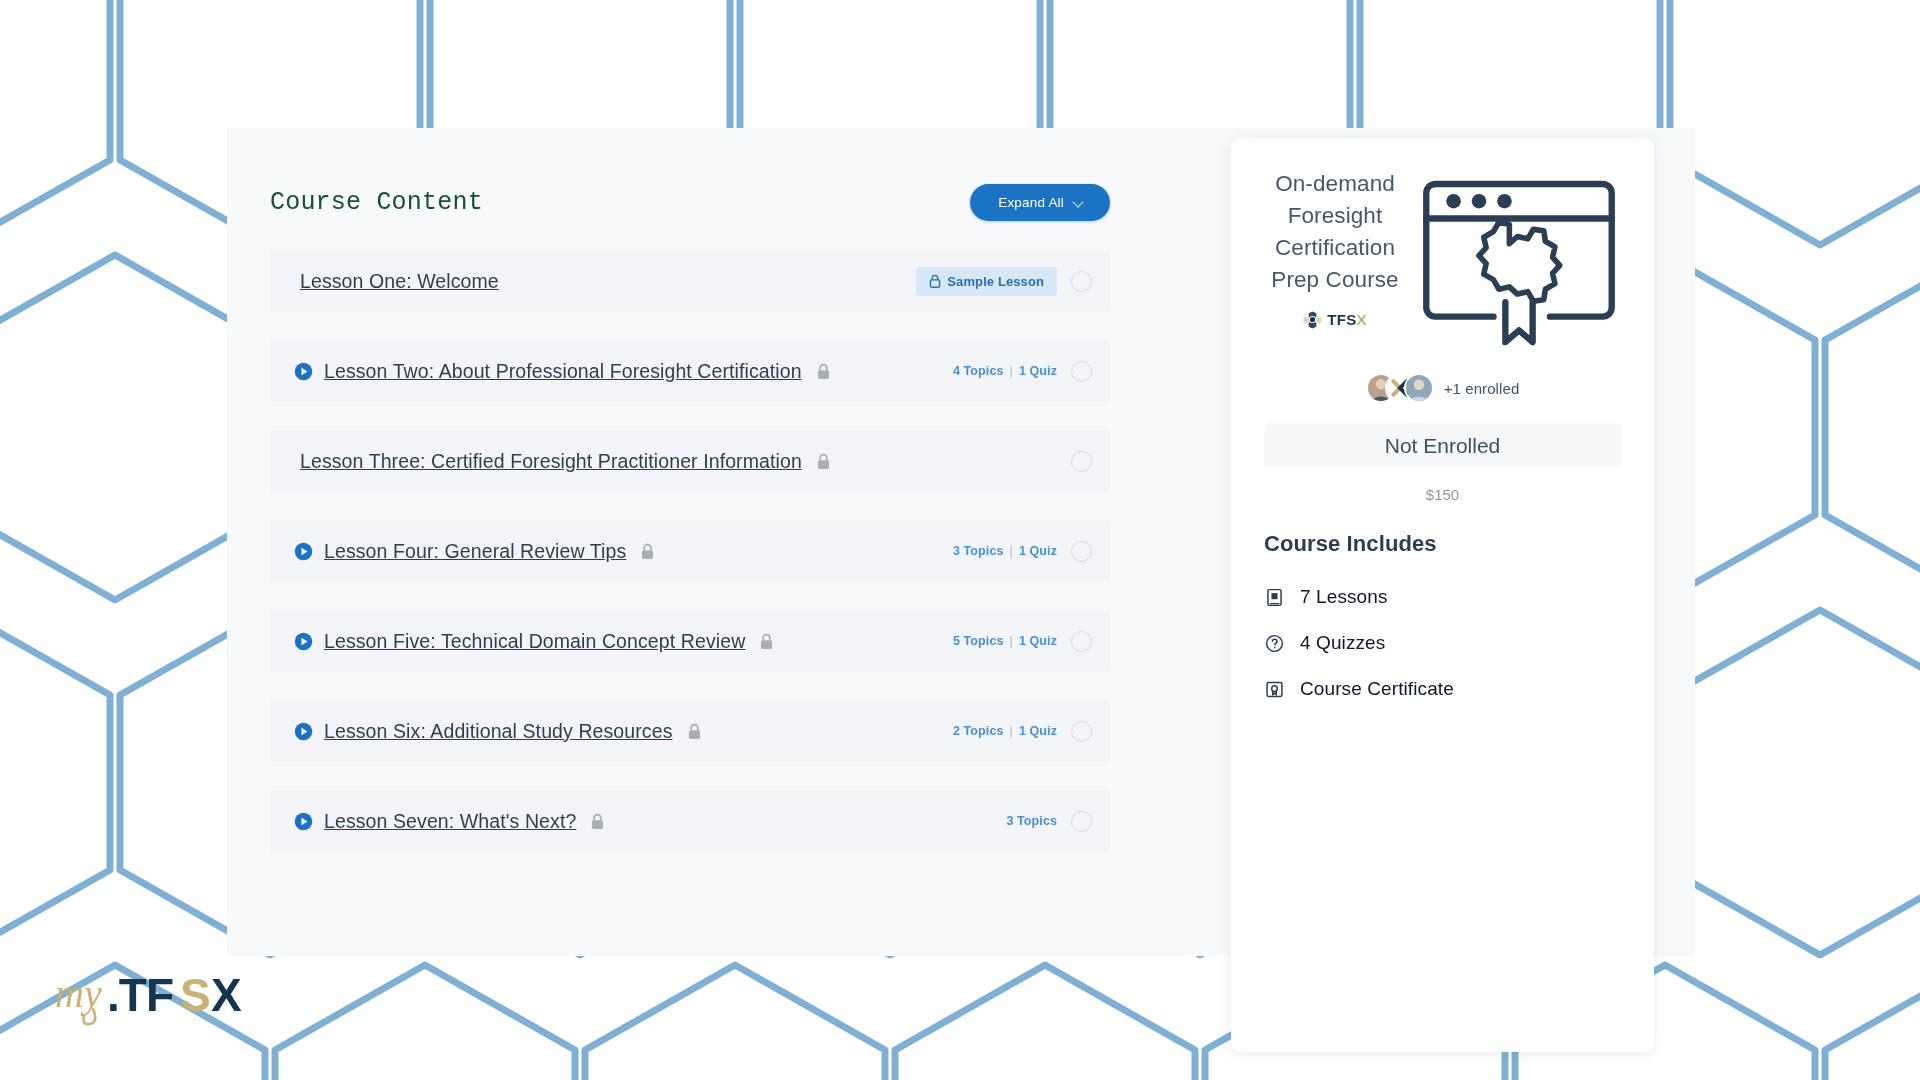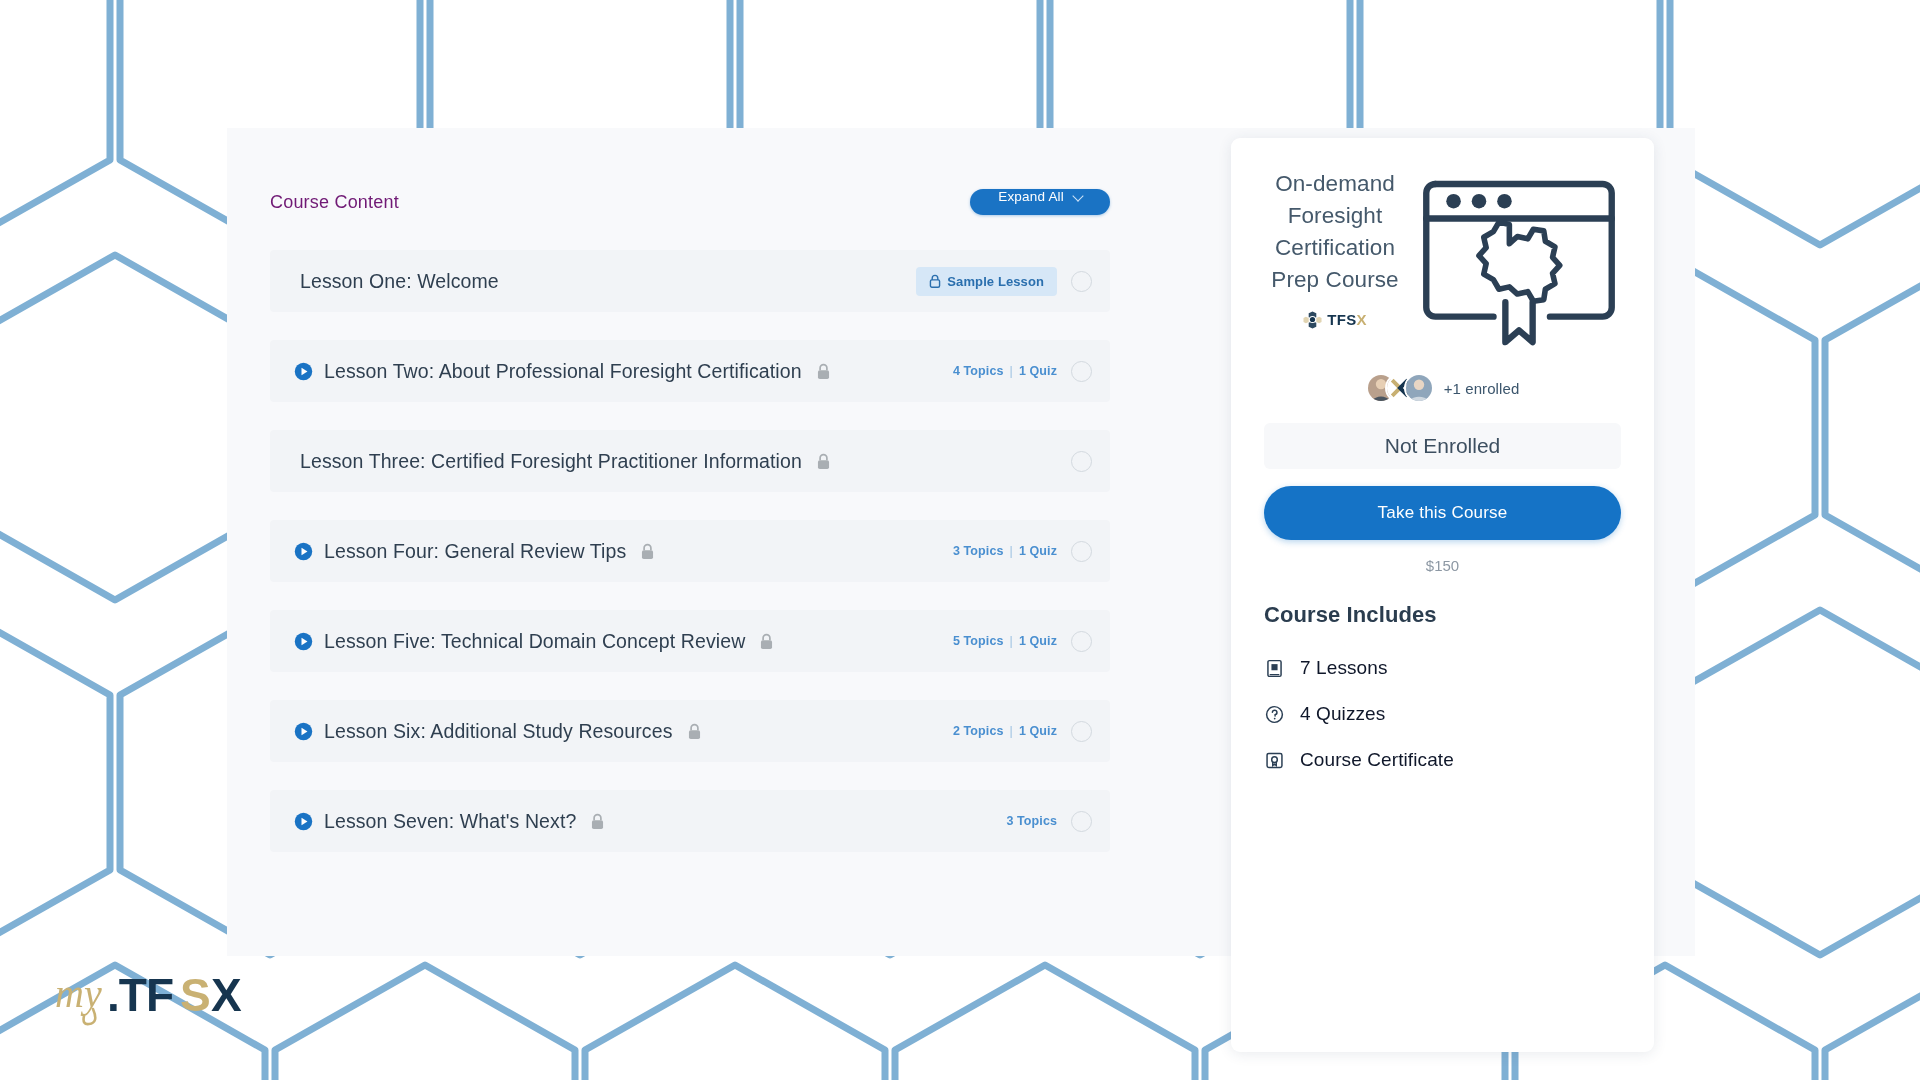--- a/index.html
+++ b/index.html
@@ -26,28 +26,28 @@
   }
 
   .panel-inner { position: absolute; left: 43px; top: 52px; width: 840px; }
 
   .panel-head {
     display: flex; align-items: center; justify-content: space-between;
     height: 44px; margin-bottom: 26px;
   }
 
   .panel-title {
-    font-size: 18px; color: #701a75; letter-spacing: .2px; font-weight: 400;
+    font-size: 25px; color: #14532d; letter-spacing: .2px; font-weight: 400; font-family: Liberation Mono, monospace;
   }
 
   .expand-all {
     display: inline-flex; align-items: center; gap: 10px;
     background: #1a73c4; color: #ffffff;
     border: none; border-radius: 22px;
-    padding: 0 25px 11px 28px;
+    padding: 11px 25px 11px 28px;
     font-size: 13.5px; font-family: "Liberation Sans", sans-serif;
     letter-spacing: .2px; cursor: pointer;
     box-shadow: 0 1px 3px rgba(26,115,196,.35);
   }
   .chev { display: inline-block; width: 11px; height: 11px; position: relative; }
   .chev::after {
     content: ""; position: absolute; left: 0; top: 1px;
     width: 7px; height: 7px;
     border-right: 1.6px solid #cfe3f6; border-bottom: 1.6px solid #cfe3f6;
     transform: rotate(45deg);
@@ -65,21 +65,21 @@
     margin-bottom: 28px;
     padding: 0 18px 0 24px;
   }
   .lesson-row:last-child { margin-bottom: 0; }
 
   .lesson-left { display: flex; align-items: center; gap: 11px; flex: 1 1 auto; min-width: 0; }
 
   .play-icon { width: 19px; height: 19px; flex: 0 0 auto; display: block; }
 
   .lesson-title {
-    font-size: 19.5px; color: #2f3f50; letter-spacing: .1px; white-space: nowrap;
+    font-size: 19.5px; color: #2f3f50; letter-spacing: .1px; white-space: nowrap; text-decoration: underline;
   }
   .lesson-row.indent .lesson-title { margin-left: 6px; }
 
   .lock-icon { width: 15px; height: 17px; flex: 0 0 auto; margin-left: 3px; }
 
   .lesson-right { display: flex; align-items: center; gap: 14px; flex: 0 0 auto; }
 
   .meta { font-size: 12.5px; color: #4a8fd0; letter-spacing: .1px; white-space: nowrap; }
   .meta .sep { color: #9fc3e3; margin: 0 6px; }
   .meta b { font-weight: 700; }
@@ -410,21 +410,20 @@
             <circle cx="20" cy="15" r="8" fill="#e8d6c4"></circle>
             <path d="M3 40 q17 -13 34 0 Z" fill="#cfd8e0"></path>
           </svg>
         </div>
       </div>
       <div class="enrolled-text">+1 enrolled</div>
     </div>
 
     <div class="not-enrolled">Not Enrolled</div>
 
-    <button class="take-course">Take this Course</button>
 
     <div class="price">$150</div>
 
     <div class="includes-title">Course Includes</div>
 
     <div class="includes-list" id="includes-list">
         <div class="include-item">
           <svg viewBox="0 0 24 24" fill="none" stroke="#2b3f54" stroke-width="1.7">
       <rect x="4.5" y="3" width="15" height="18" rx="1.6"></rect>
       <rect x="8.5" y="7" width="7" height="7" fill="#2b3f54" stroke="none"></rect>

